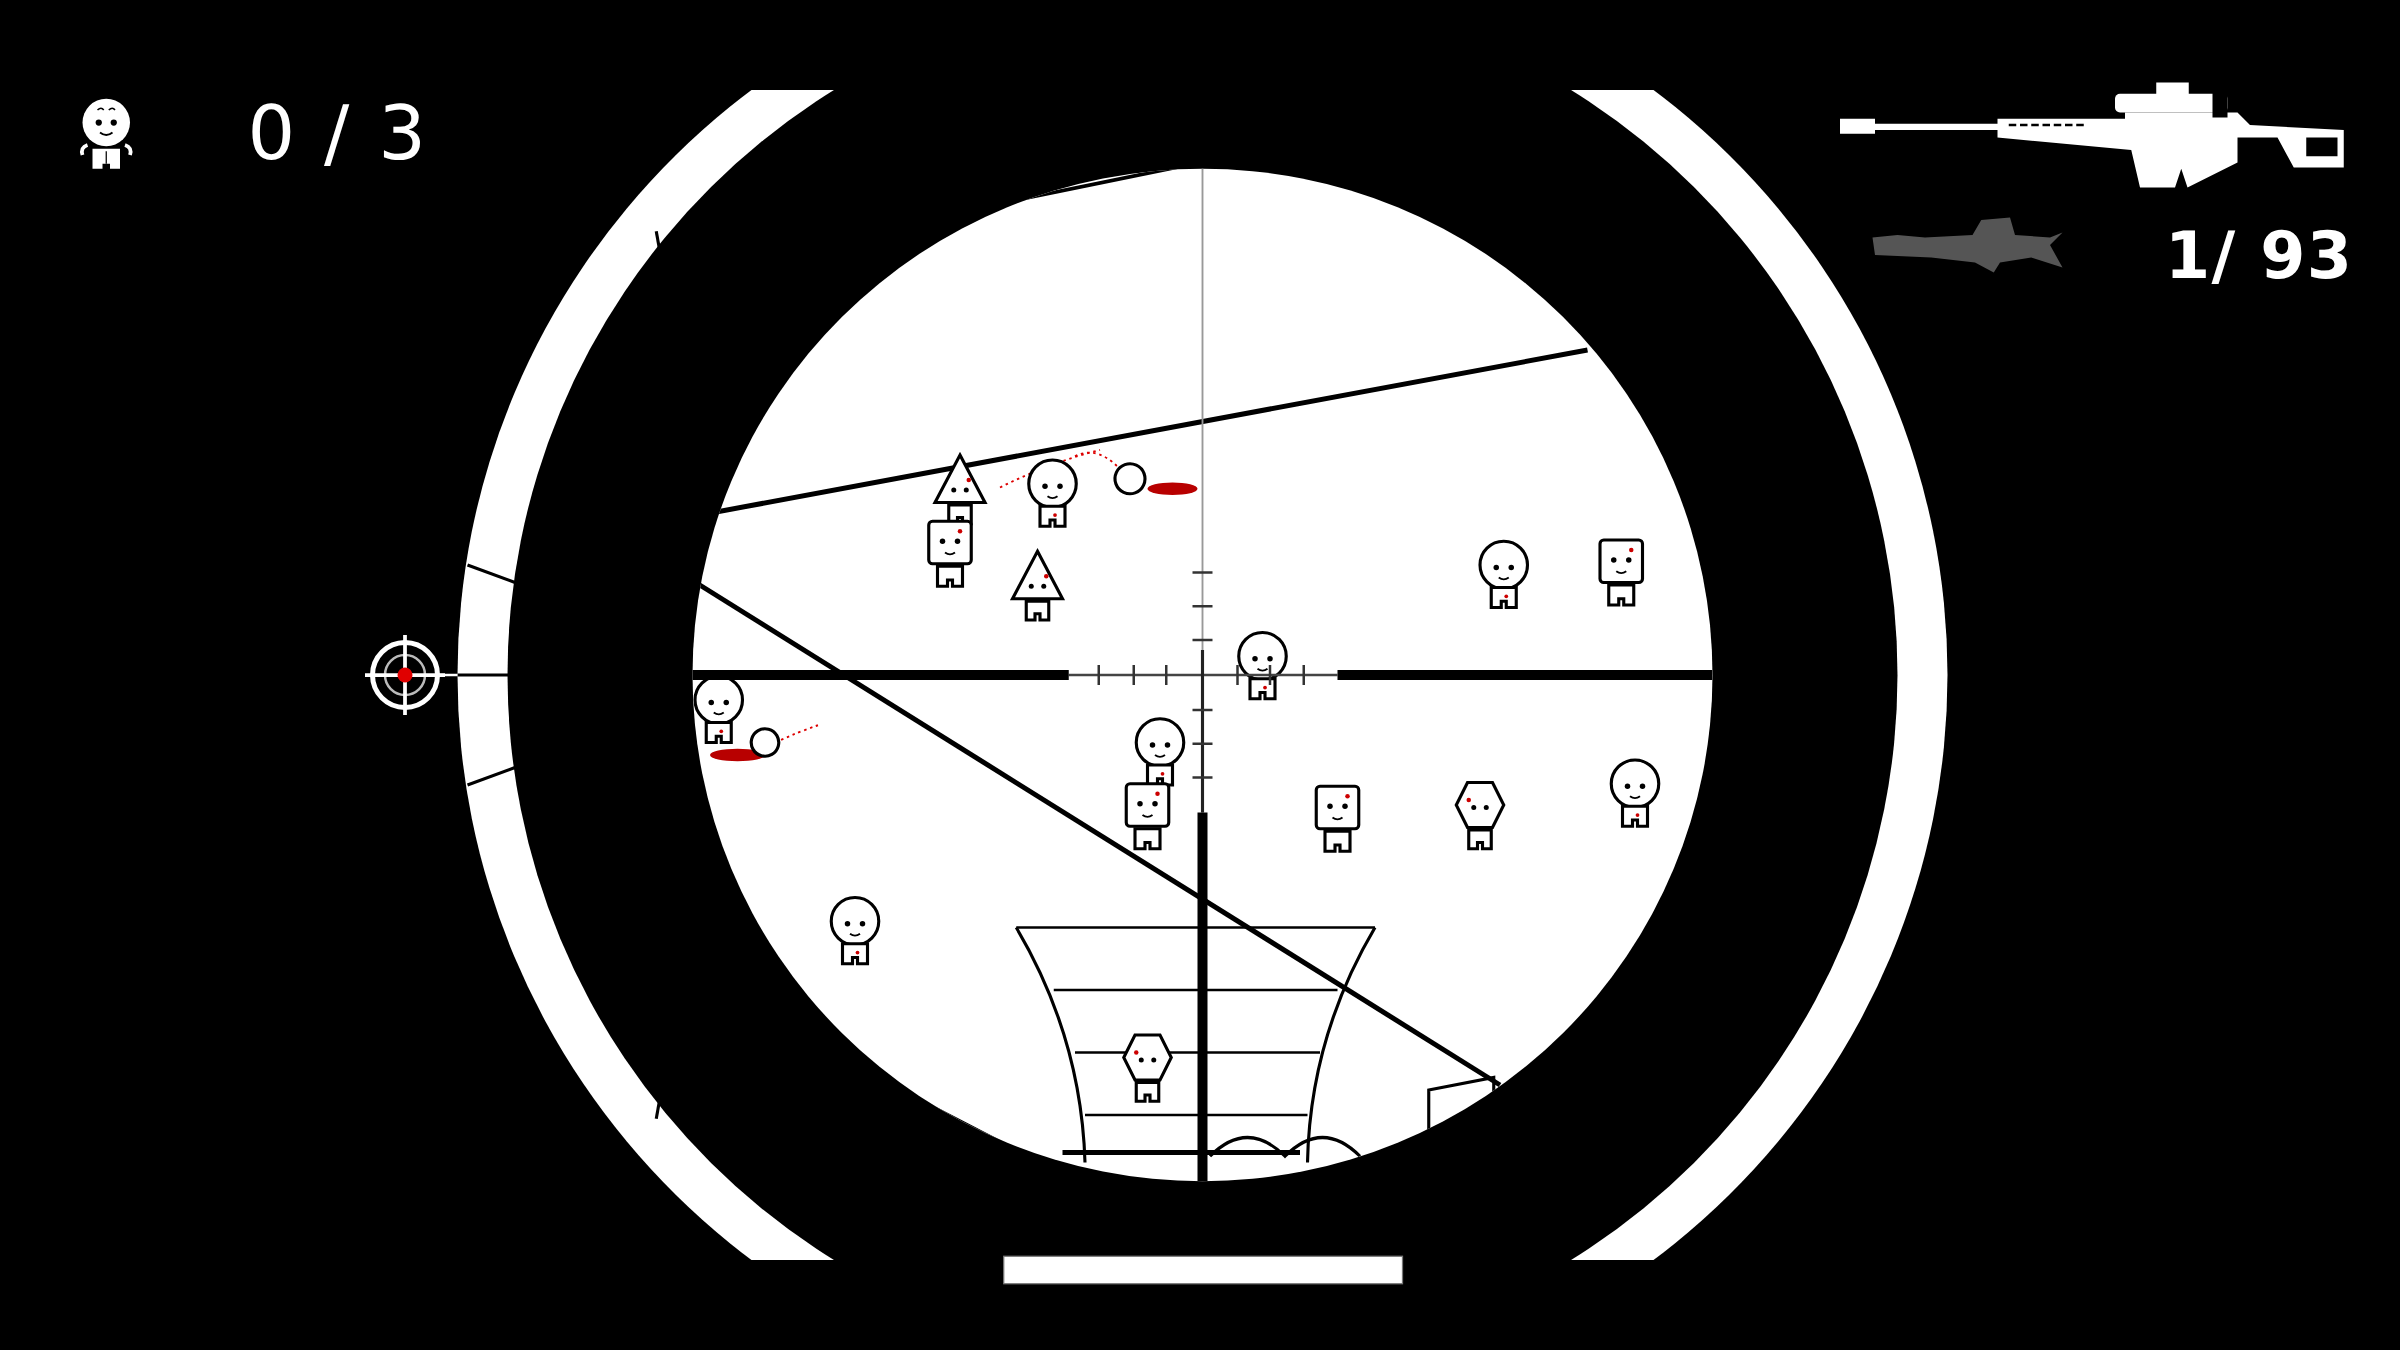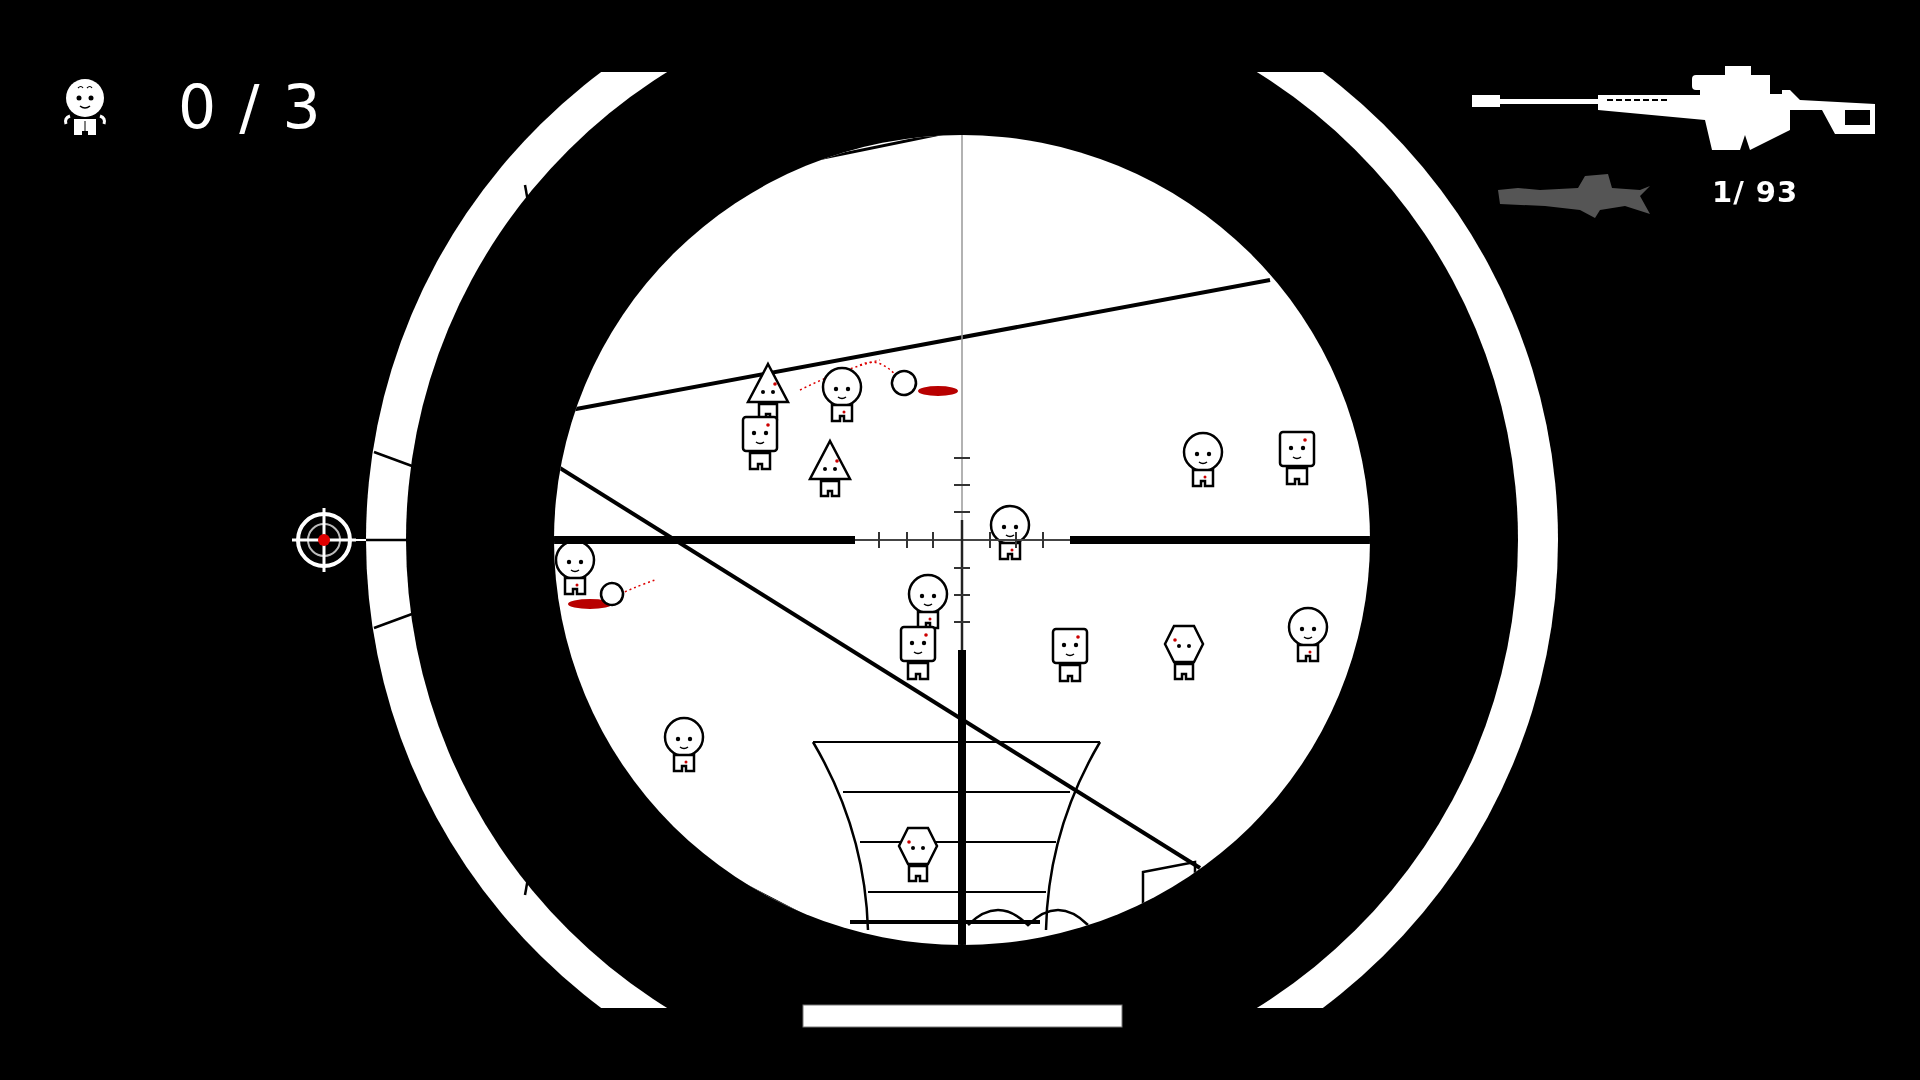--- a/index.html
+++ b/index.html
@@ -1,20 +1,20 @@
 <!DOCTYPE html>
 <html><head>
 <meta charset="utf-8">
 <style>
   html, body { margin:0; padding:0; background:#000; }
   body { width:1920px; height:1080px; position:relative; overflow:hidden; font-family:"DejaVu Sans", sans-serif; }
   #scene { position:absolute; left:0; top:0; width:1920px; height:1080px; }
-  .hud-text { position:absolute; color:#fff; font-family:"DejaVu Sans", sans-serif; letter-spacing:2px; }
+  .hud-text { position:absolute; color:#fff; font-family:"DejaVu Sans", sans-serif; letter-spacing:2px;margin-left:20px; }
   #kills { left:178px; top:72px; font-size:60px; font-weight:400; }
-  #ammo { left:1712px; top:175px; font-size:29px; font-weight:700; letter-spacing:1px; }
+  #ammo { left:1712px; top:175px; font-size:52px; font-weight:700; letter-spacing:1px; }
 </style>
 </head>
 <body>
 
 <svg id="scene" viewBox="0 0 1920 1080" xmlns="http://www.w3.org/2000/svg">
   <defs>
     <clipPath id="lensClip">
       <ellipse cx="962" cy="540" rx="408" ry="405"></ellipse>
     </clipPath>
     <clipPath id="ringClip">

